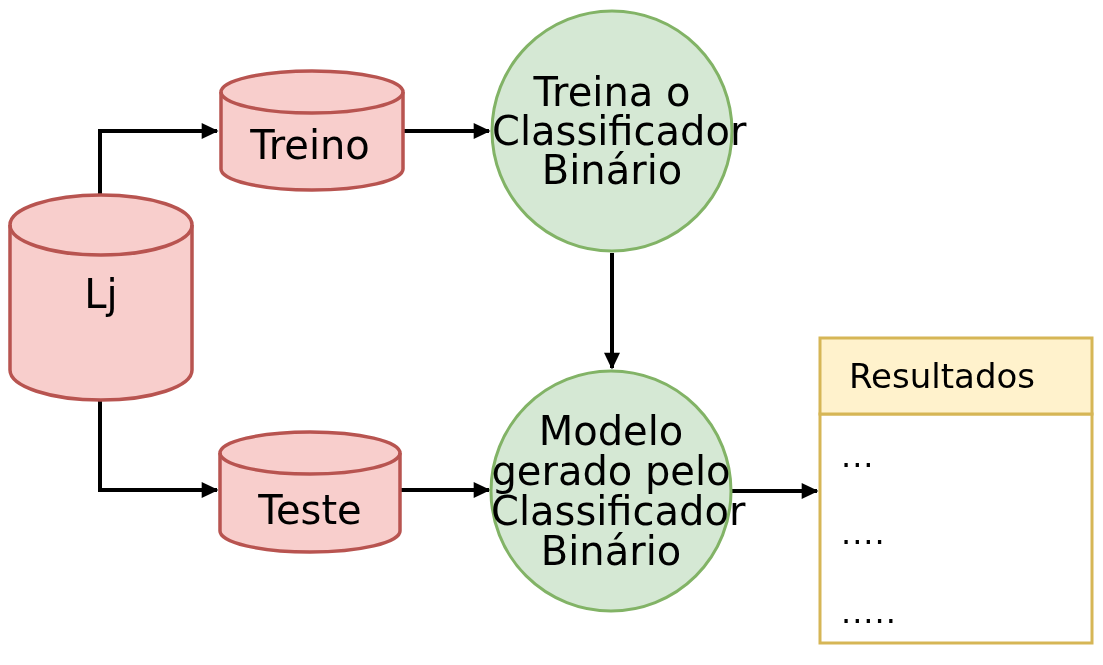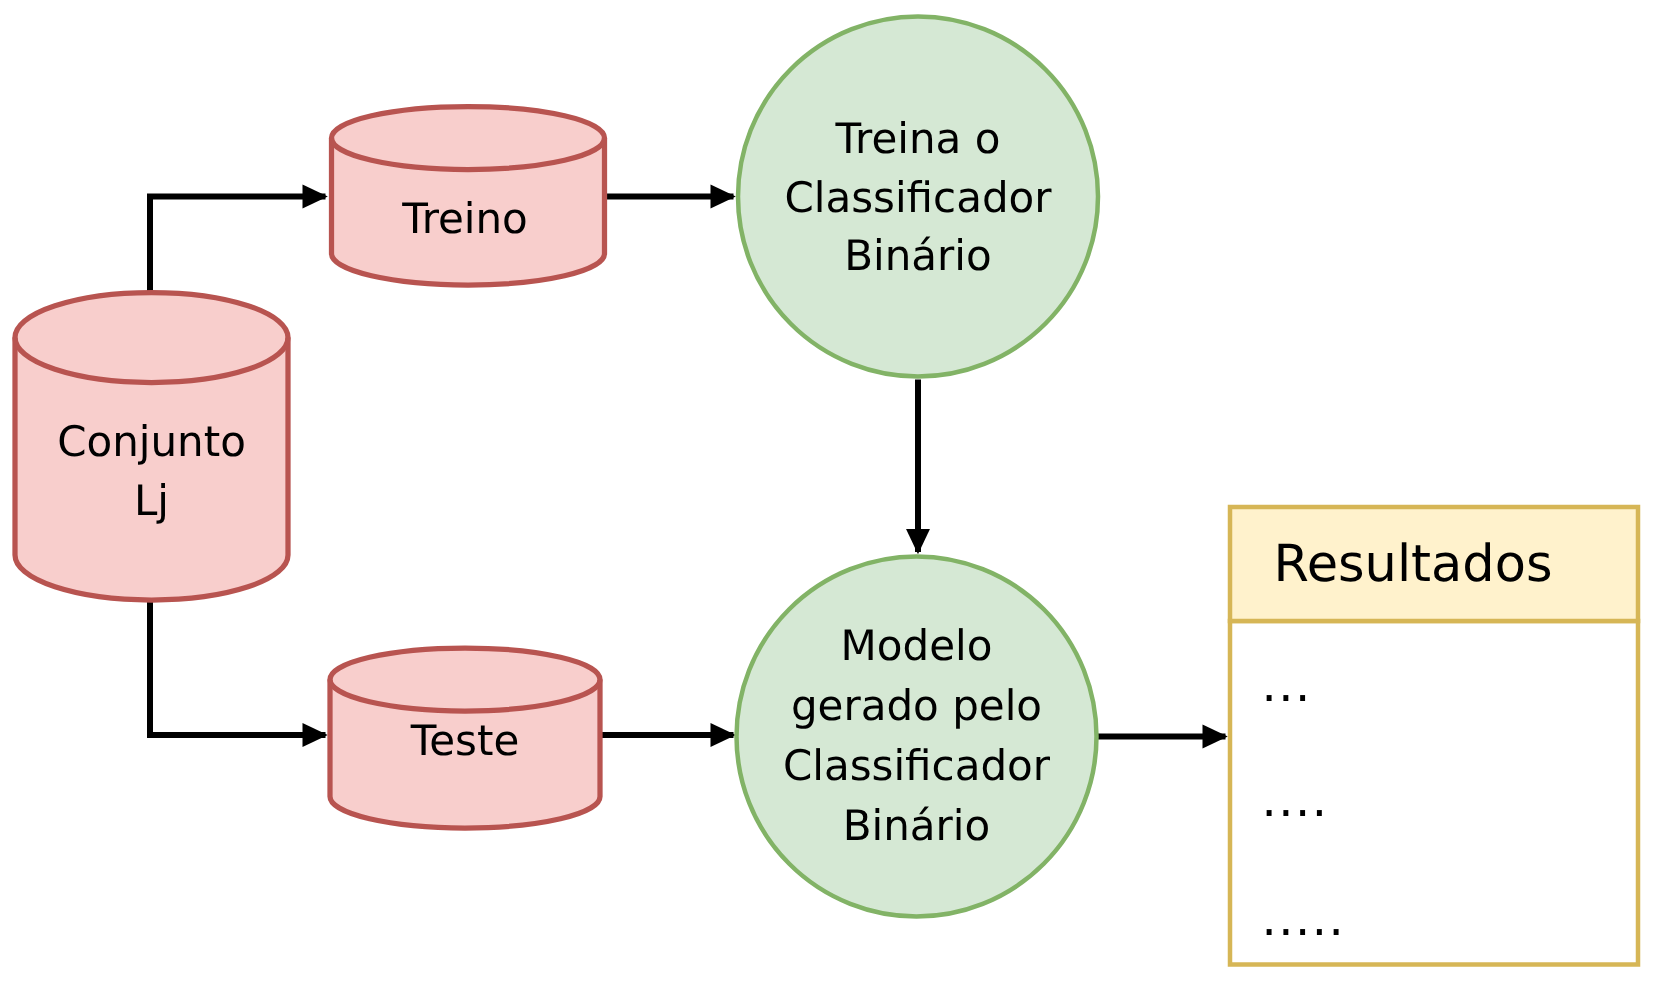--- a/index.html
+++ b/index.html
@@ -7,21 +7,21 @@
     position:relative;
     width:1103px;height:665px;
     background:#ffffff;
     font-family:"DejaVu Sans","Liberation Sans",sans-serif;
     overflow:hidden;
   }
   .canvas svg{position:absolute;left:0;top:0;}
   .label{
     position:absolute;
     text-align:center;
-    font-size:28px;
+    font-size:40px;
     line-height:39px;
     color:#000000;
     white-space:nowrap;
   }
   .label .bold{font-weight:normal;}
   .lh40{line-height:40px;}
   .results-title{
     position:absolute;
     left:822px;top:356px;width:240px;
     text-align:center;
@@ -73,29 +73,28 @@
     <circle cx="612" cy="131" r="120" stroke-width="3" fill="#d5e8d4" stroke="#82b366"></circle>
     <circle cx="611" cy="491" r="120" stroke-width="3" fill="#d5e8d4" stroke="#82b366"></circle>
 
     <g>
       <rect x="820" y="414" width="272" height="229" stroke-width="3" fill="#ffffff" stroke="#d6b656"></rect>
       <rect x="820" y="338" width="272" height="76" stroke-width="3" fill="#fff2cc" stroke="#d6b656"></rect>
     </g>
   </svg>
 
   <div class="label" style="left:6px;top:275px;width:190px;">
-    <div>Conjunto</div>
     <div class="bold">Lj</div>
   </div>
 
   <div class="label" style="left:222px;top:126px;width:176px;">
     <div>Treino</div>
   </div>
 
-  <div class="label" style="left:220px;top:474px;width:180px;">
+  <div class="label" style="left:220px;top:491px;width:180px;">
     <div>Teste</div>
   </div>
 
   <div class="label" style="left:492px;top:73px;width:240px;">
     <div>Treina o</div>
     <div>Classificador</div>
     <div>Binário</div>
   </div>
 
   <div class="label lh40" style="left:491px;top:411px;width:240px;">

